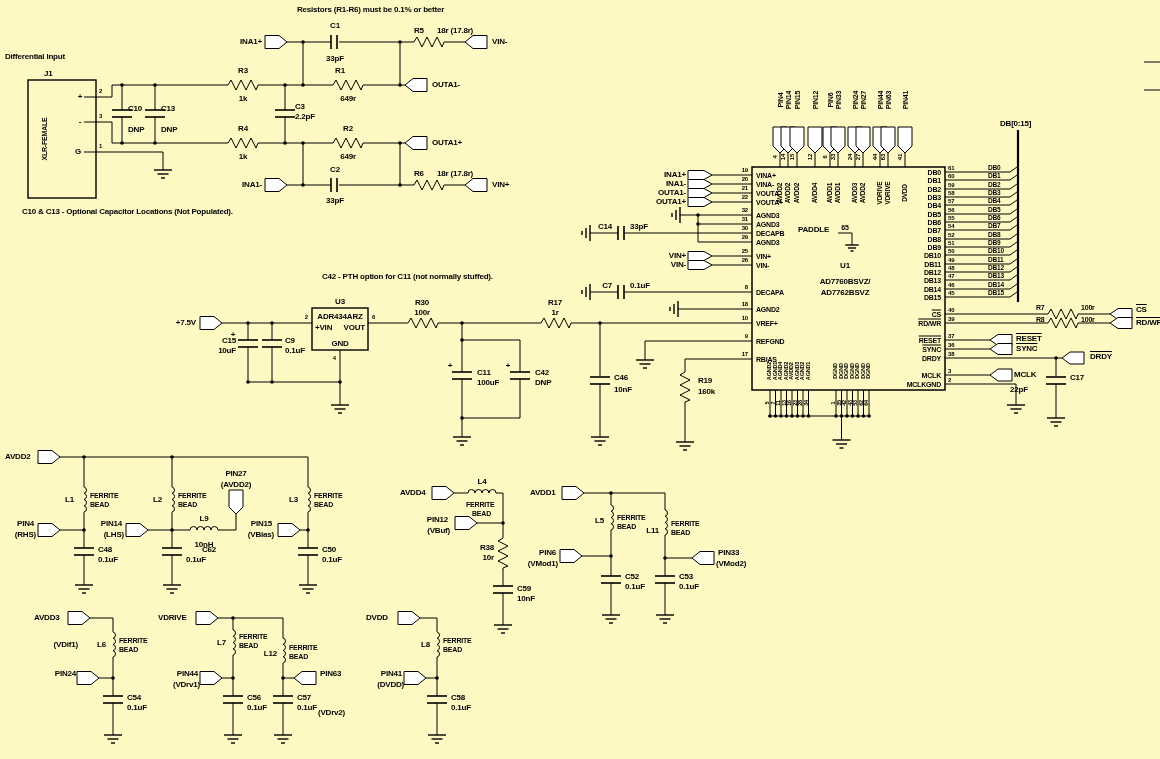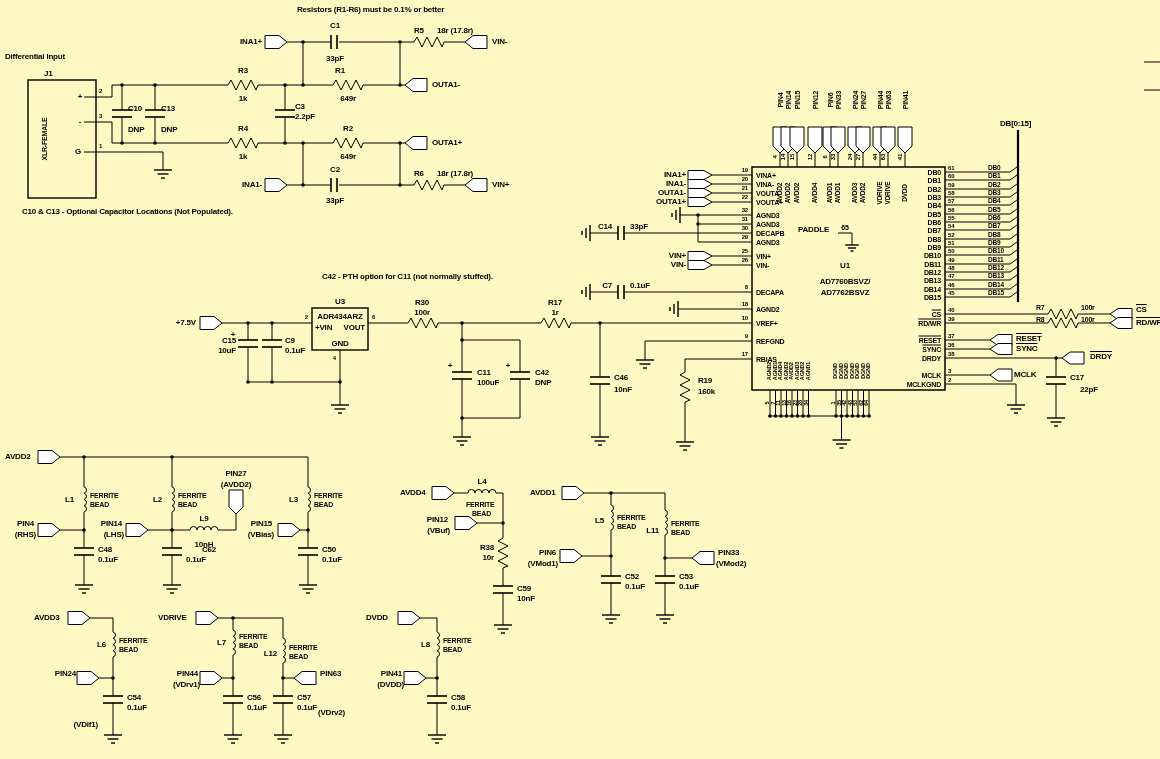--- a/index.html
+++ b/index.html
@@ -535,21 +535,21 @@
       <span class="lb ov" style="left: 1136px; top: 323px;">RD/WR</span>
       <span class="lb" style="font-size: 7px; left: 1036px; top: 307px;">R7</span>
       <span class="lb" style="font-size: 7px; left: 1081px; top: 307px;">100r</span>
       <span class="lb" style="font-size: 7px; left: 1036px; top: 319px;">R8</span>
       <span class="lb" style="font-size: 7px; left: 1081px; top: 319px;">100r</span>
       <span class="lb ov" style="left: 1016px; top: 339px;">RESET</span>
       <span class="lb ov" style="left: 1016px; top: 349px;">SYNC</span>
       <span class="lb ov" style="left: 1090px; top: 357px;">DRDY</span>
       <span class="lb" style="left: 1014px; top: 375px;">MCLK</span>
       <span class="lb" style="left: 1070px; top: 378px;">C17</span>
-      <span class="lb" style="left: 1080px; top: 390px;">22pF</span>
+      <span class="lb" style="left: 1010px; top: 390px;">22pF</span>
       <span class="lb" style="left: 5px; top: 457px;">AVDD2</span>
       <span class="lb ar" style="left: 74px; top: 500px;">L1</span>
       <span class="lb" style="font-size: 7px; left: 90px; top: 495px;">FERRITE</span>
       <span class="lb" style="font-size: 7px; left: 90px; top: 504px;">BEAD</span>
       <span class="lb ar" style="left: 34px; top: 524px;">PIN4</span>
       <span class="lb ar" style="left: 36px; top: 535px;">(RHS)</span>
       <span class="lb" style="left: 98px; top: 550px;">C48</span>
       <span class="lb" style="left: 98px; top: 560px;">0.1uF</span>
       <span class="lb ar" style="left: 162px; top: 500px;">L2</span>
       <span class="lb" style="font-size: 7px; left: 178px; top: 495px;">FERRITE</span>
@@ -592,21 +592,21 @@
       <span class="lb" style="left: 716px; top: 564px;">(VMod2)</span>
       <span class="lb" style="left: 625px; top: 577px;">C52</span>
       <span class="lb" style="left: 625px; top: 587px;">0.1uF</span>
       <span class="lb" style="left: 679px; top: 577px;">C53</span>
       <span class="lb" style="left: 679px; top: 587px;">0.1uF</span>
       <span class="lb" style="left: 34px; top: 618px;">AVDD3</span>
       <span class="lb ar" style="left: 106px; top: 645px;">L6</span>
       <span class="lb" style="font-size: 7px; left: 119px; top: 640px;">FERRITE</span>
       <span class="lb" style="font-size: 7px; left: 119px; top: 649px;">BEAD</span>
       <span class="lb ar" style="left: 76px; top: 674px;">PIN24</span>
-      <span class="lb ar" style="left: 78px; top: 725px; margin-left: 20px;">(VDif1)</span>
+      <span class="lb ar" style="left: 78px; top: 645px;">(VDif1)</span>
       <span class="lb" style="left: 127px; top: 698px;">C54</span>
       <span class="lb" style="left: 127px; top: 708px;">0.1uF</span>
       <span class="lb" style="left: 158px; top: 618px;">VDRIVE</span>
       <span class="lb ar" style="left: 226px; top: 643px;">L7</span>
       <span class="lb" style="font-size: 7px; left: 239px; top: 636px;">FERRITE</span>
       <span class="lb" style="font-size: 7px; left: 239px; top: 645px;">BEAD</span>
       <span class="lb ar" style="left: 277px; top: 654px;">L12</span>
       <span class="lb" style="font-size: 7px; left: 289px; top: 647px;">FERRITE</span>
       <span class="lb" style="font-size: 7px; left: 289px; top: 656px;">BEAD</span>
       <span class="lb ar" style="left: 198px; top: 674px;">PIN44</span>

